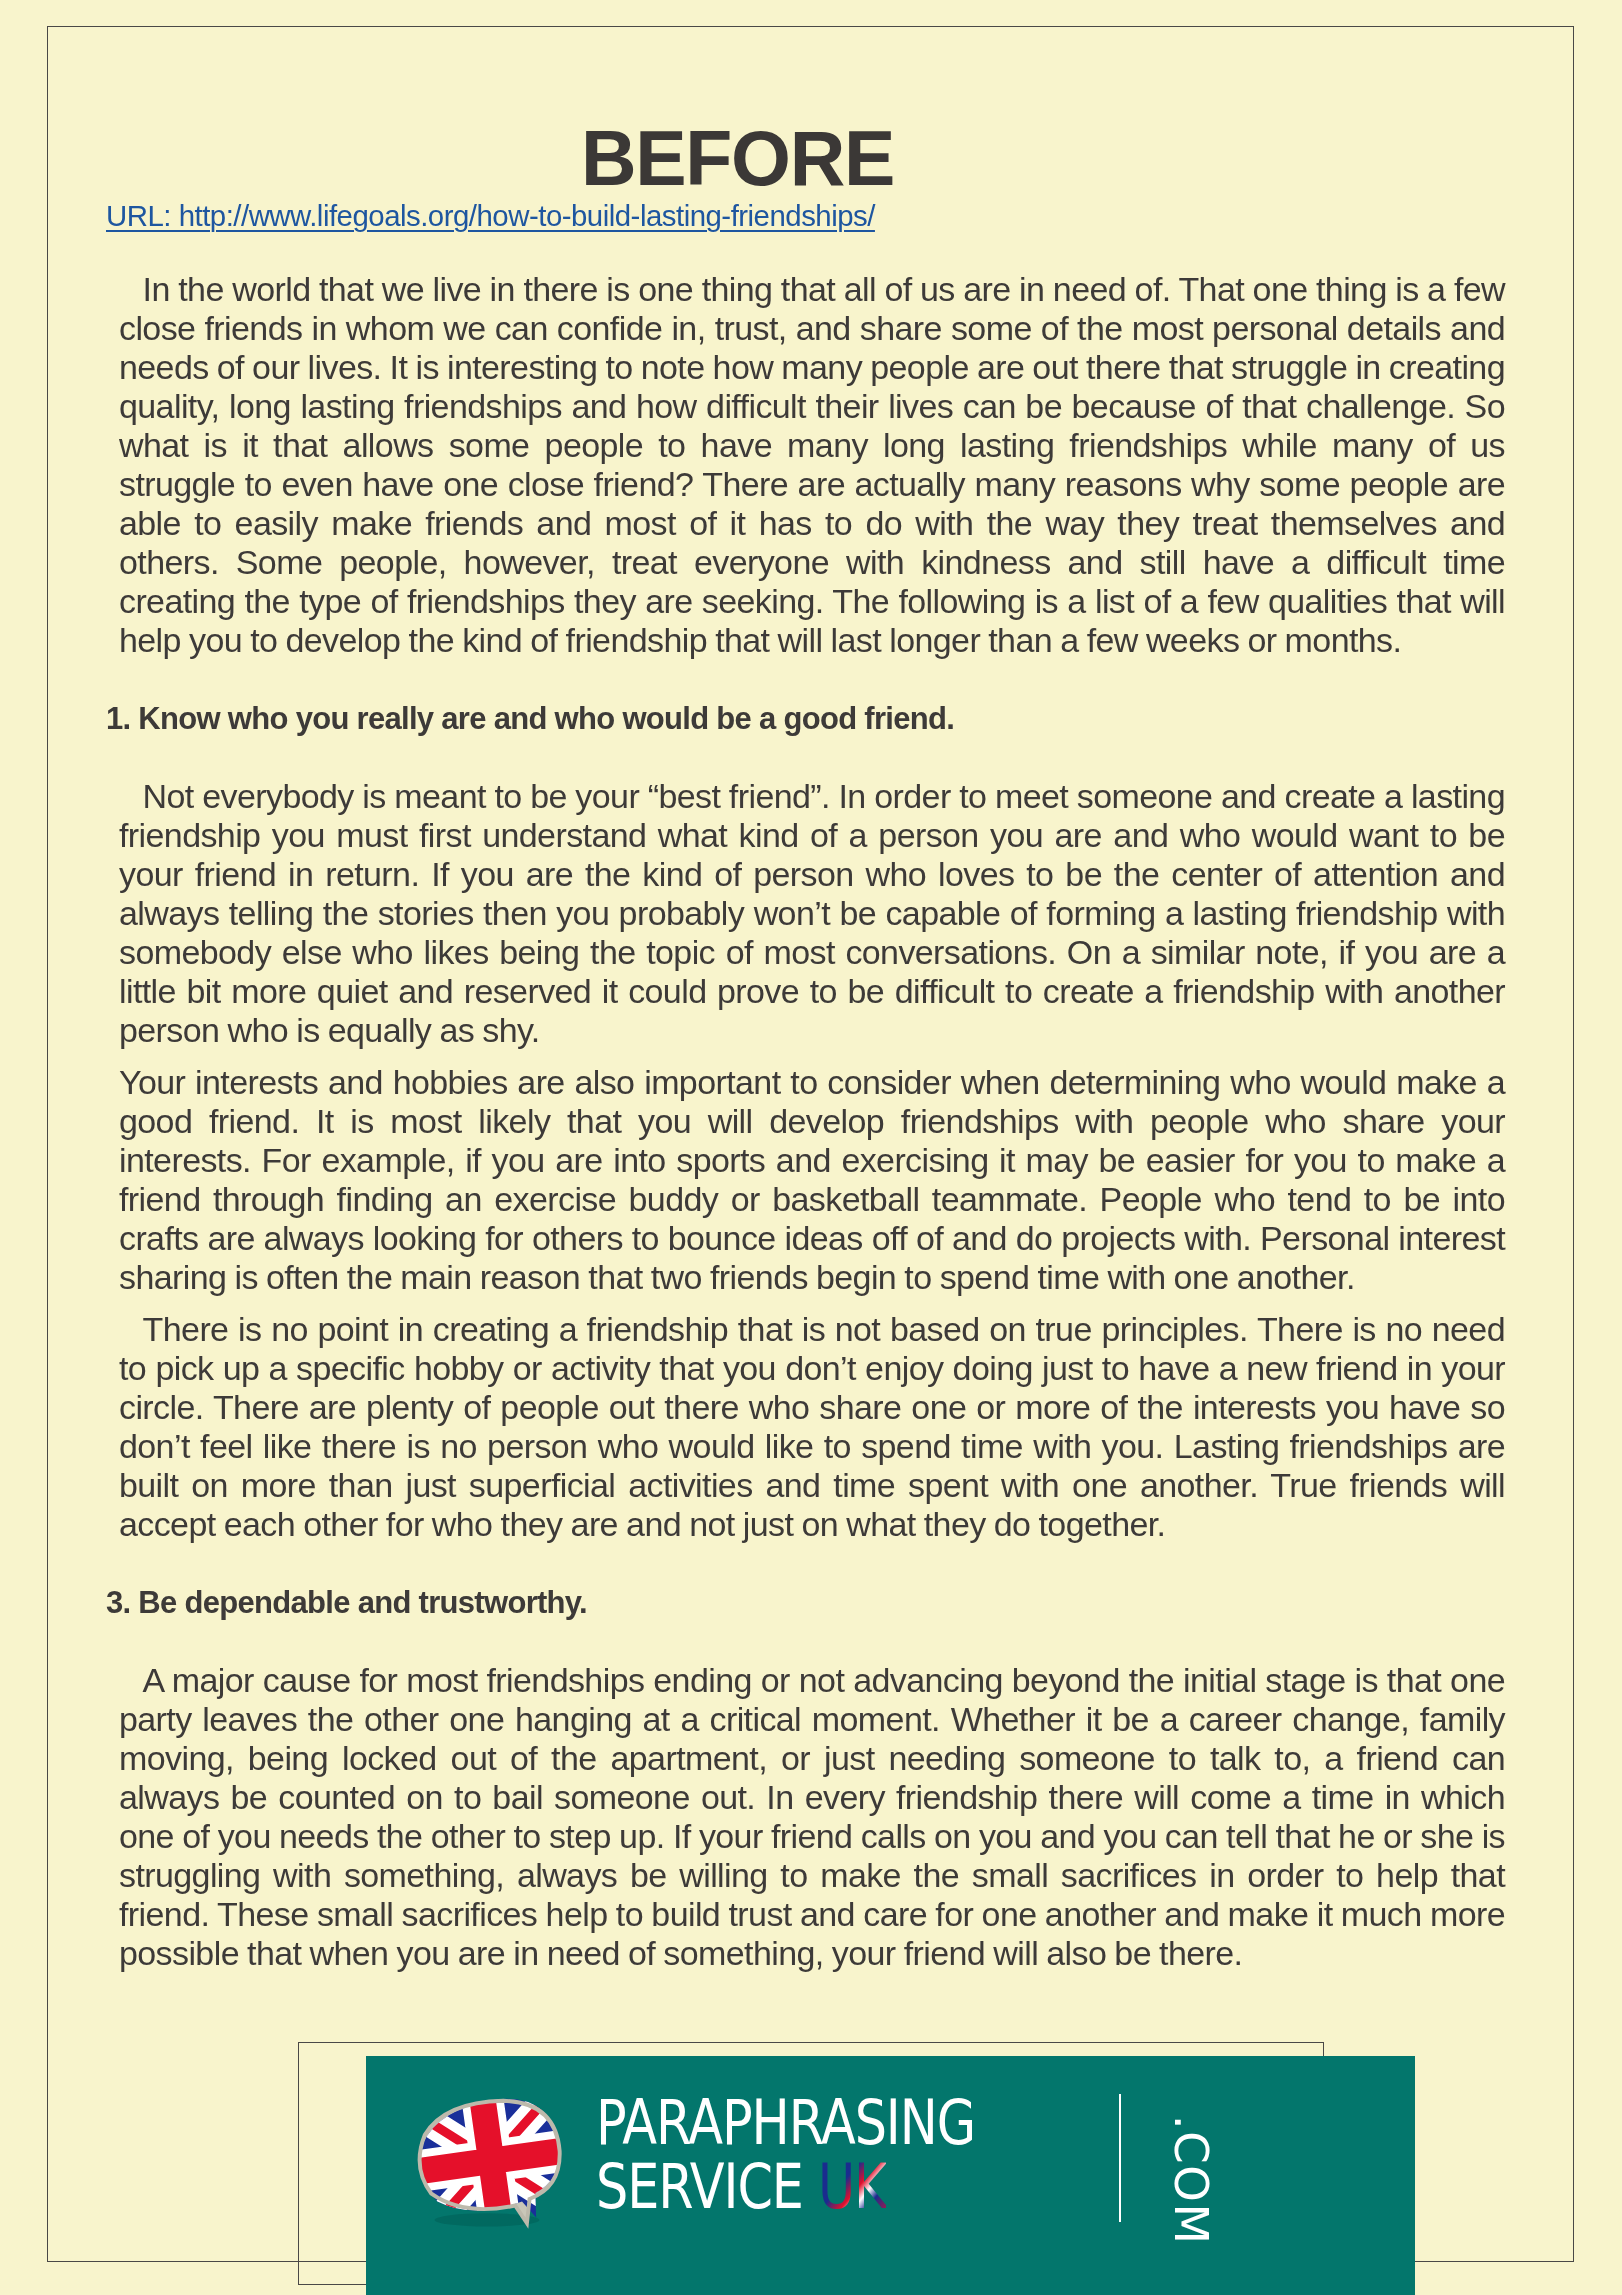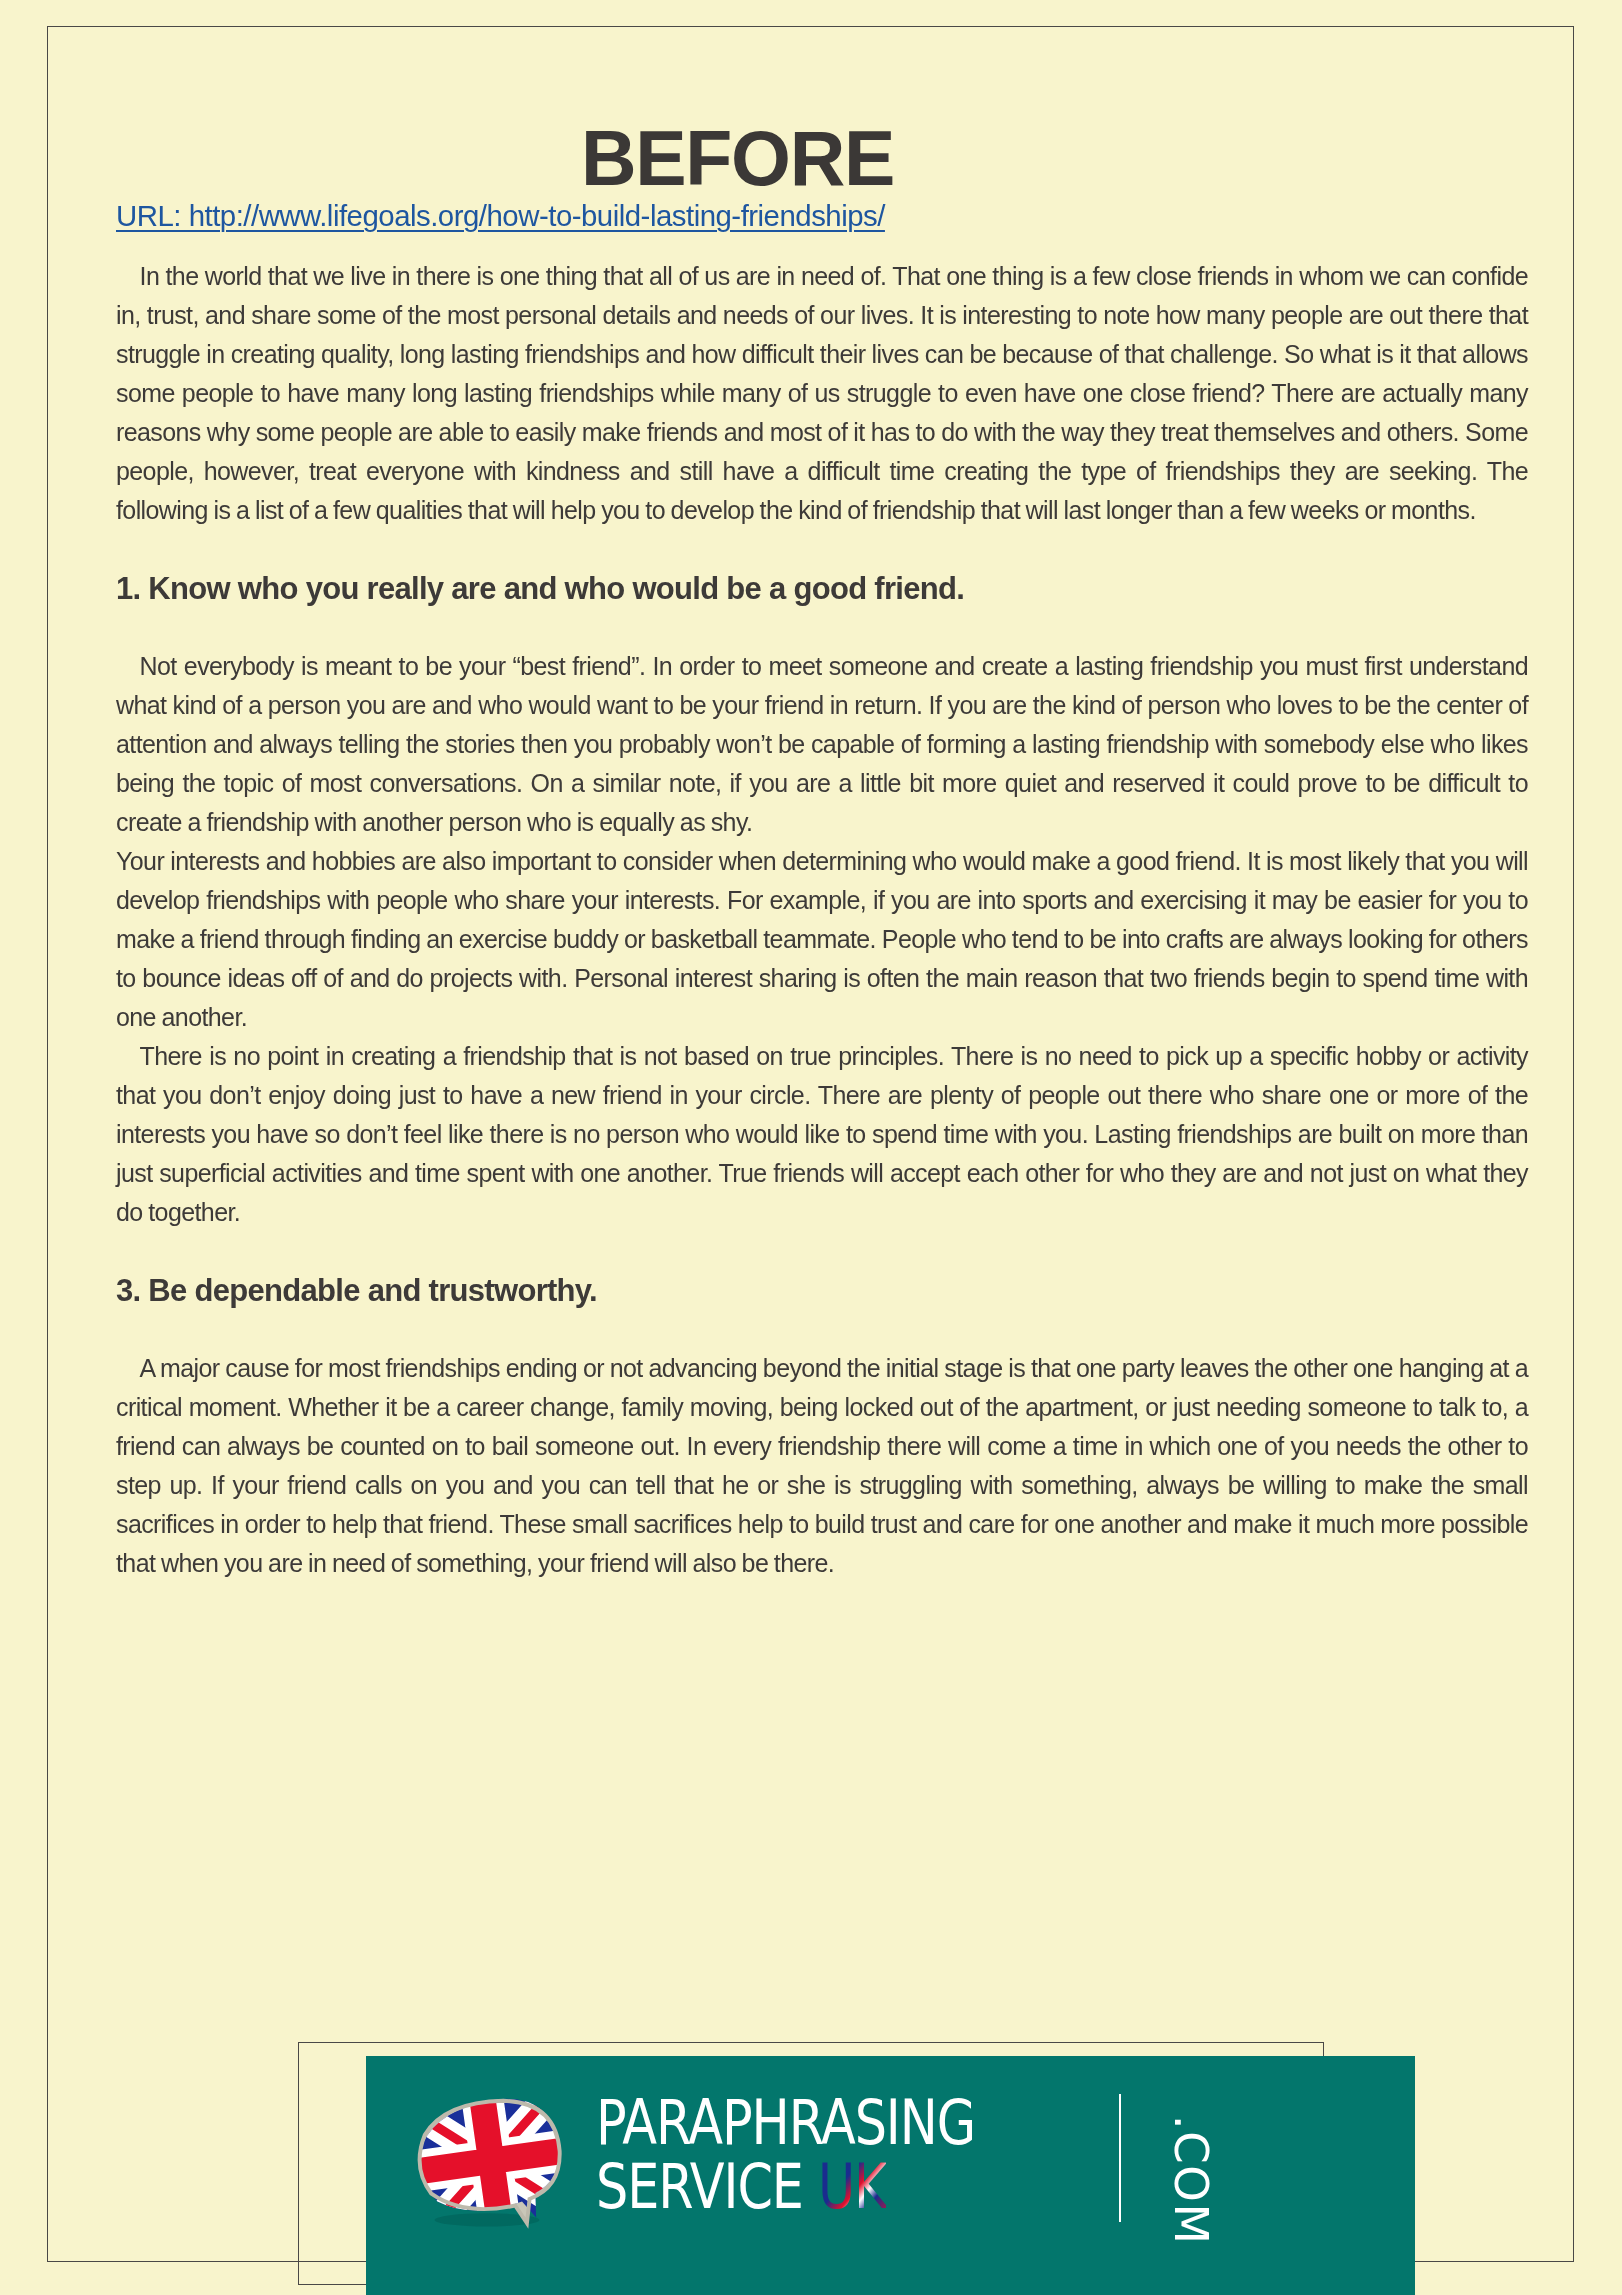--- a/index.html
+++ b/index.html
@@ -31,43 +31,43 @@
       top: 60px;
       text-align: center;
       font-size: 77px;
       font-weight: bold;
       letter-spacing: -1.3px;
       color: #3b3836;
       line-height: 92px;
     }
     .content {
       position: absolute;
-      left: 116px;
+      left: 106px;
       top: 194px;
       width: 1412px;
     }
     .url-link {
       display: inline-block;
       color: #1e56a0;
       font-size: 29.4px;
       text-decoration: underline;
       text-decoration-thickness: 2px;
       text-underline-offset: 3.9px;
       line-height: 43px;
       letter-spacing: -0.5px;
       margin-bottom: 19.6px;
     }
     .para {
-      font-size: 25px;
+      font-size: 34px;
       line-height: 39px;
       text-align: justify;
       text-align-last: left;
       letter-spacing: -0.6px;
       word-spacing: -0.7px;
-      margin: 0;
+      margin: 13px;
     }
     .para.indent {
       text-indent: 23.6px;
     }
     .heading {
       font-size: 31px;
       font-weight: bold;
       line-height: 39px;
       letter-spacing: -0.7px;
       margin: 39px 0 39px 0;

